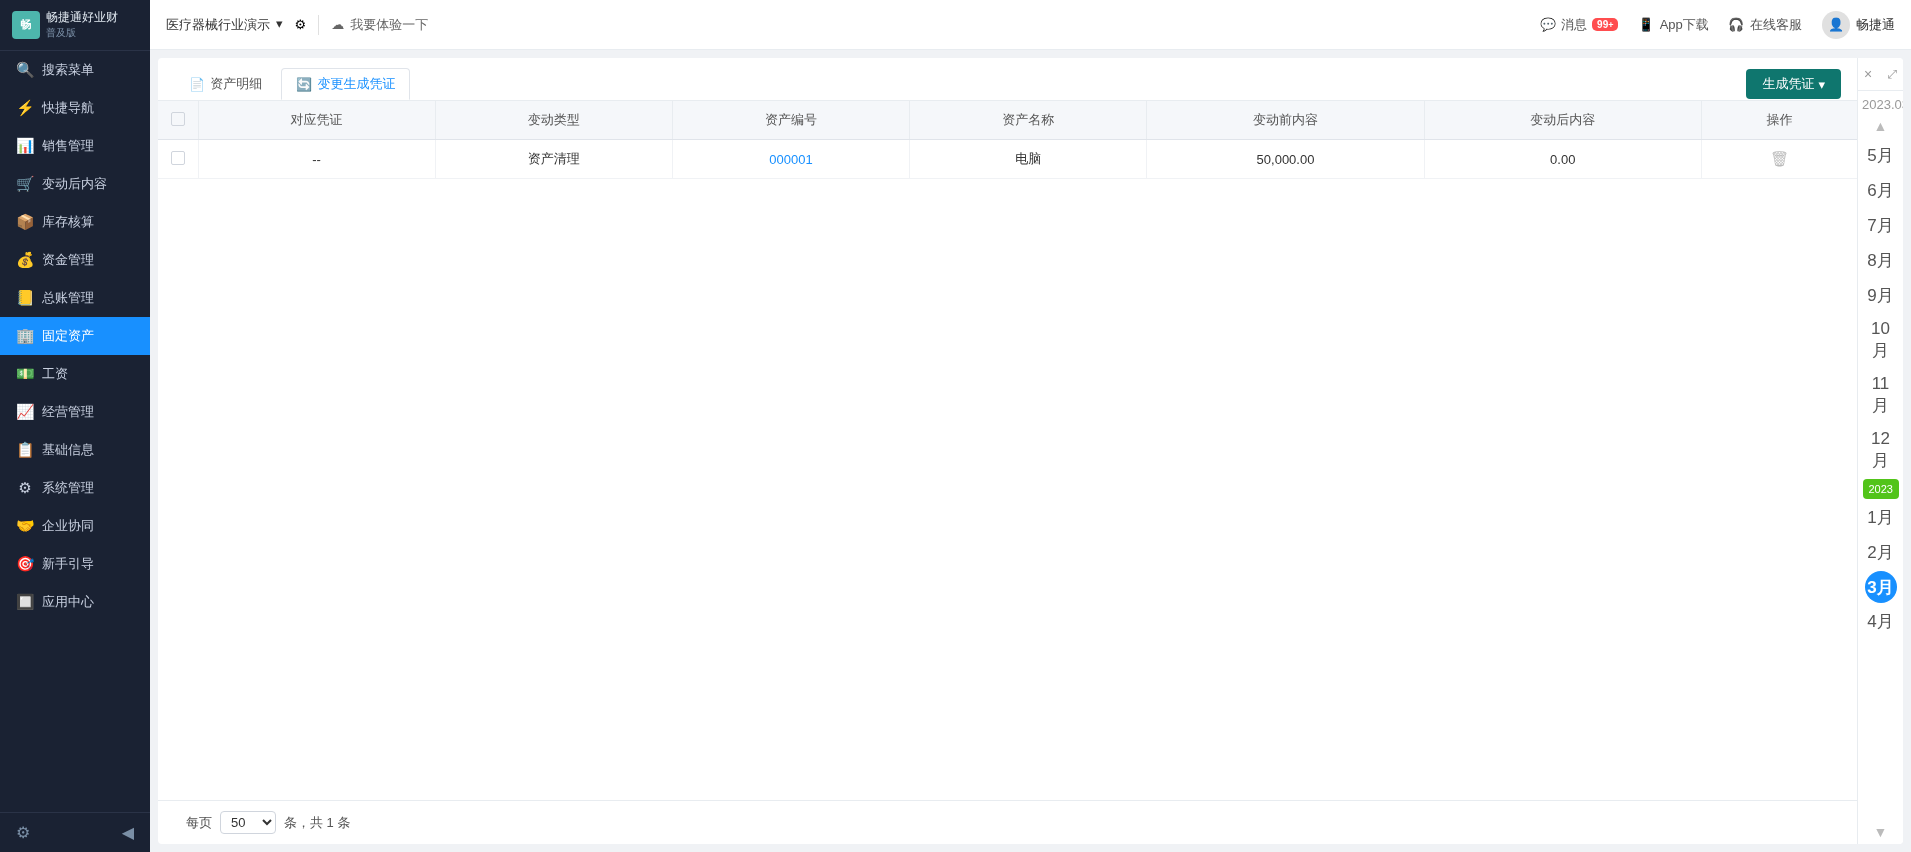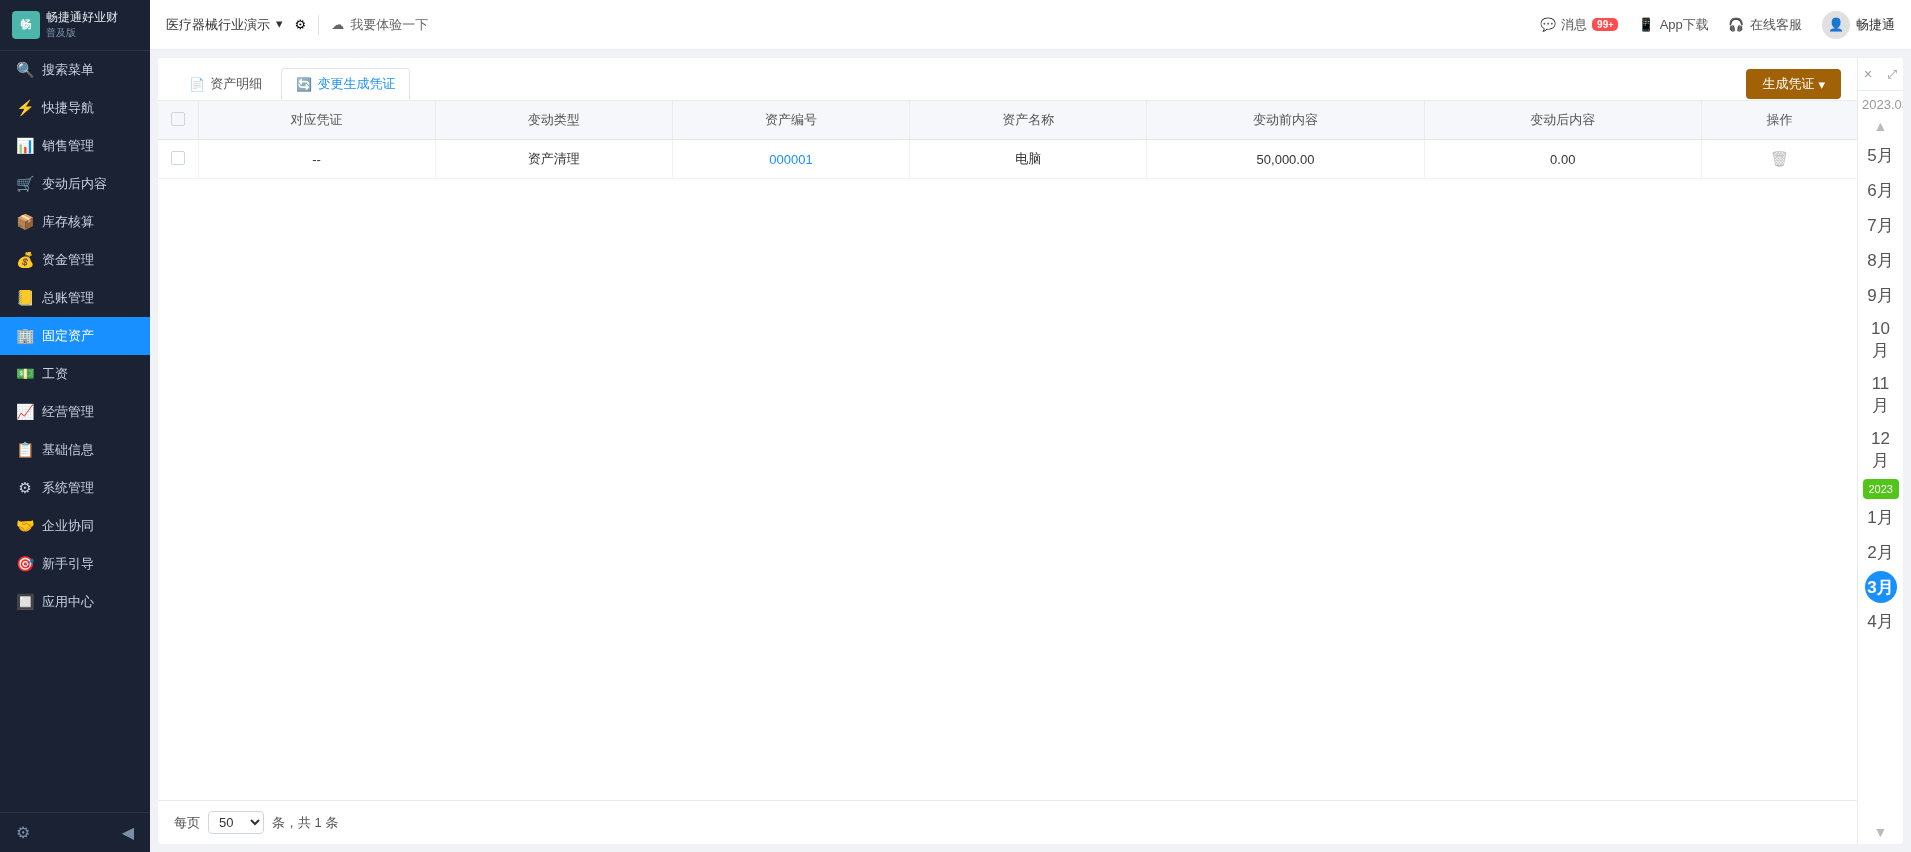--- a/index.html
+++ b/index.html
@@ -212,21 +212,21 @@
       background: white;
       border: 1px solid #e0e4ea;
       border-bottom: 1px solid white;
       color: #1890ff;
       font-weight: 500;
     }
     .sub-tab-icon { font-size: 13px; }
     .generate-btn {
       margin-left: auto;
       margin-bottom: 0;
-      background: #a16207;
+      background: #0f766e;
       color: white;
       border: none;
       border-radius: 4px;
       padding: 6px 16px;
       font-size: 13px;
       cursor: pointer;
       display: flex;
       align-items: center;
       gap: 4px;
     }
@@ -269,21 +269,21 @@
       border-radius: 2px;
       display: inline-block;
       cursor: pointer;
     }
     .delete-icon { color: #bbb; cursor: pointer; font-size: 15px; }
 
     
     .table-footer {
       display: flex;
       align-items: center;
-      padding: 10px 16px;
+      padding: 10px 28px;
       border-top: 1px solid #e8ecf0;
       gap: 8px;
       font-size: 13px;
       color: #555;
     }
     .page-size-select {
       border: 1px solid #d0d5dd;
       border-radius: 4px;
       padding: 2px 6px;
       font-size: 13px;

